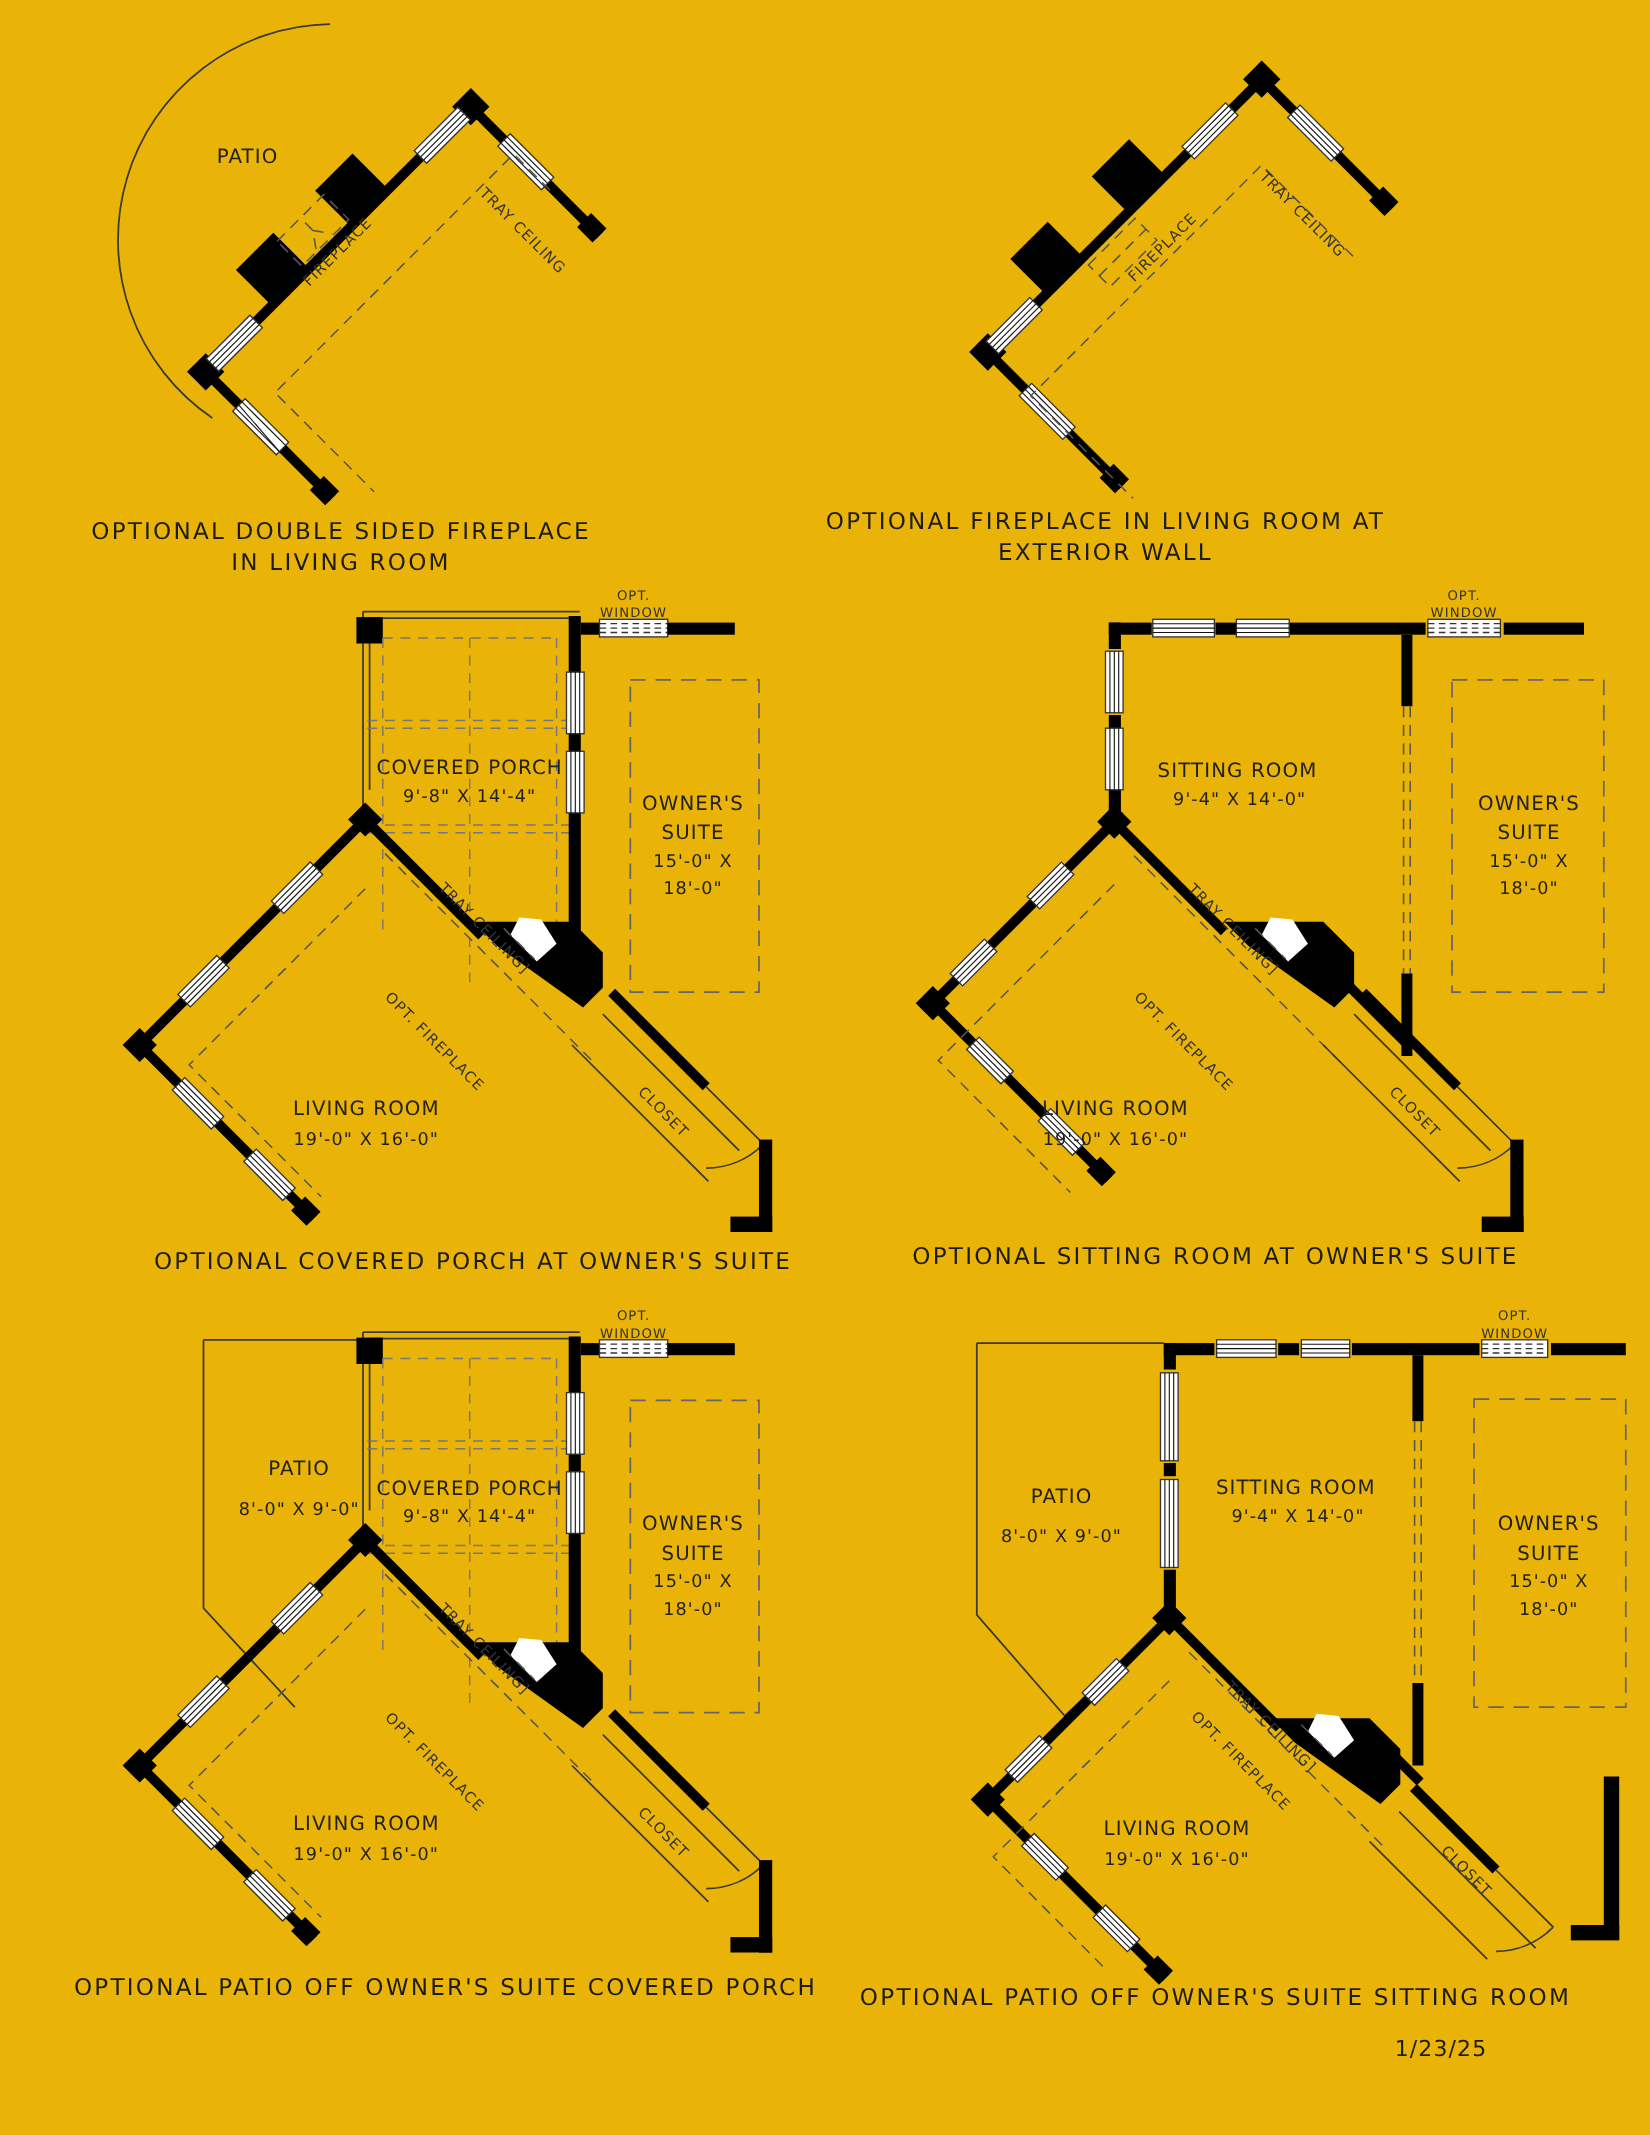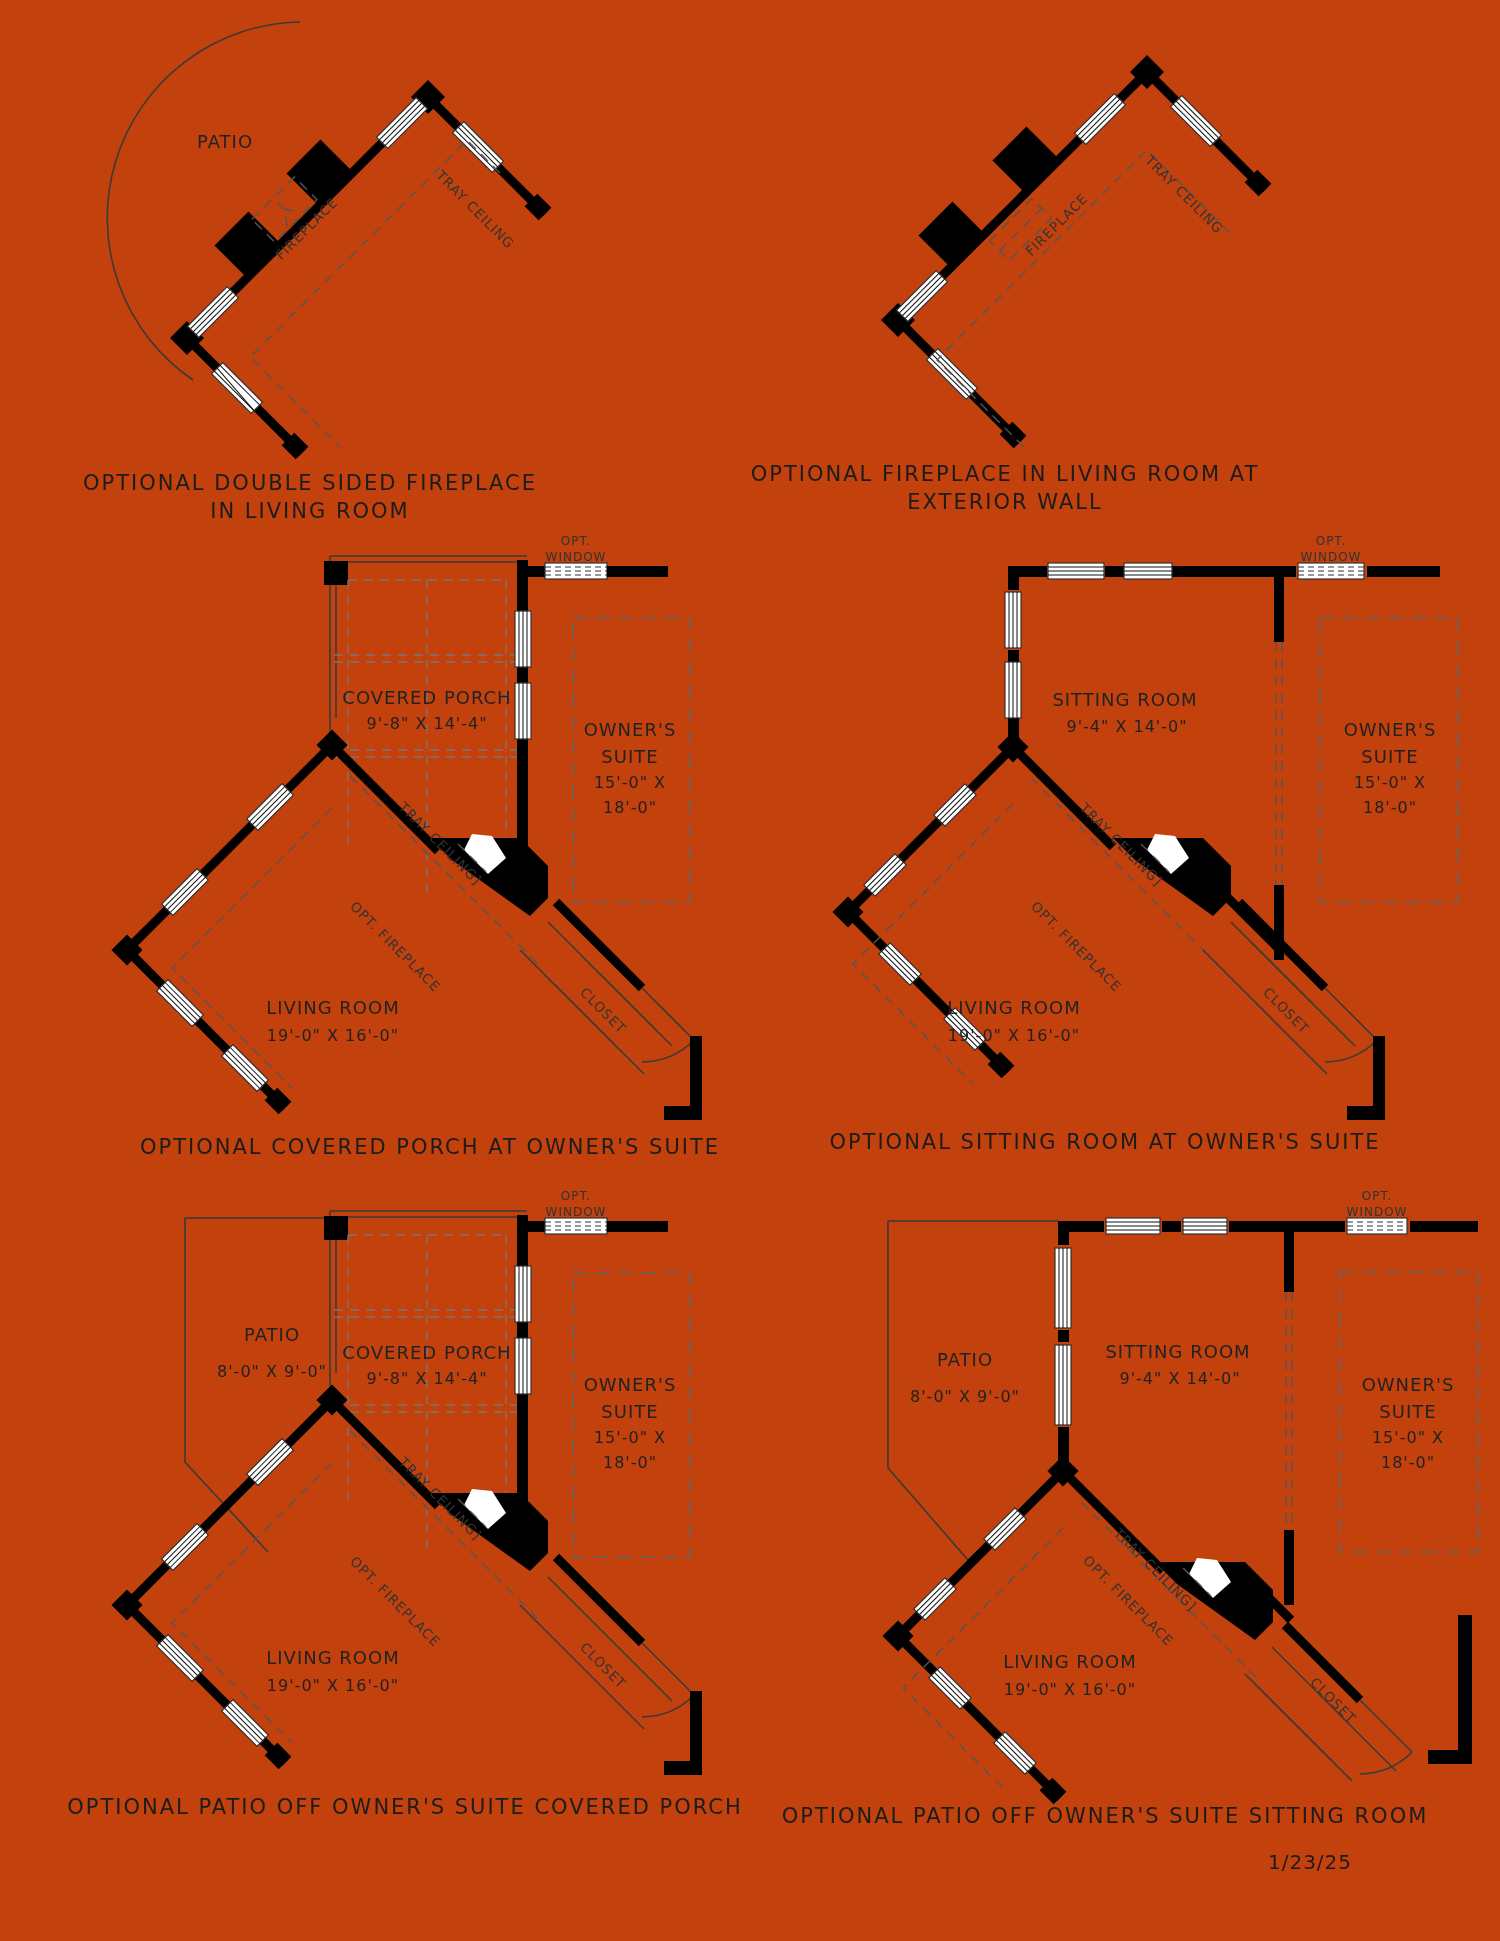--- a/index.html
+++ b/index.html
@@ -1,16 +1,16 @@
 <!DOCTYPE html>
 <html><head>
 <meta charset="utf-8">
 <style>
   html,body{margin:0;padding:0;background:#fff;}
-  #sheet{position:relative;width:1500px;height:1941px;background:#c2410c;overflow:hidden;}
+  #sheet{position:relative;width:1500px;height:1941px;background:#eab308;overflow:hidden;}
   svg{position:absolute;left:0;top:0;}
   svg text{font-family:"DejaVu Sans","Liberation Sans",sans-serif;fill:#222;text-anchor:middle;}
   .t18{font-size:18px;letter-spacing:1px;}
   .t16{font-size:16px;letter-spacing:1px;}
   .t14{font-size:13.5px;letter-spacing:1px;fill:#333;}
   .t12{font-size:12px;letter-spacing:1px;fill:#333;}
   .cap{font-size:21px;letter-spacing:2px;fill:#1c1c1c;}
   .date{font-size:20px;letter-spacing:1px;fill:#1c1c1c;}
   .wall{stroke:#000;stroke-width:9;fill:none;stroke-linecap:butt;}
   .wallv{fill:#000;stroke:none;}

